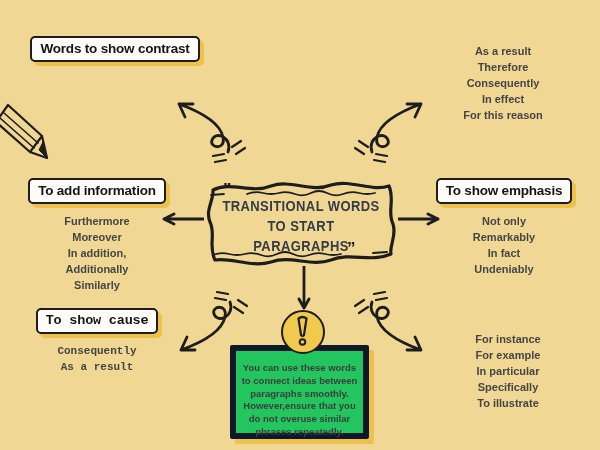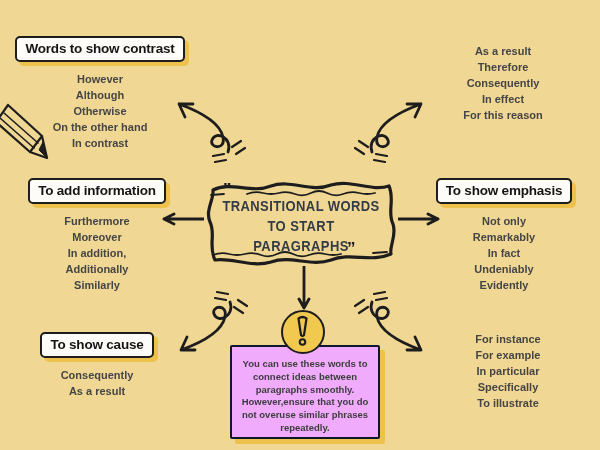--- a/index.html
+++ b/index.html
@@ -23,22 +23,22 @@
   .center-title{
     position:absolute; left:0; right:0; top:22px; text-align:center;
     font-size:13px; line-height:17px; font-weight:800; color:#333b47;
     letter-spacing:0.4px; transform:scaleY(1.18); transform-origin:top center;
   }
   .quote{position:absolute; font-size:17px; font-weight:800; color:#1d1d1d; line-height:1;}
   .quote.q-top{left:24px; top:7px;}
   .quote.q-bottom{left:148px; top:66px;}
 
   .note-box{
-    position:absolute; left:230px; top:345px; width:150px; height:94px; z-index:2;
-    background:#f0abfc; border:2px solid #0f172a; border-radius:2px;
+    position:absolute; left:230px; top:345px; width:139px; height:94px; z-index:2;
+    background:#22c55e; border:6px solid #0f172a; border-radius:2px;
     box-shadow:5px 5px 0 #edc14c; box-sizing:border-box;
   }
   .note-text{
     padding:11px 4px 0; font-size:9.5px; line-height:12.8px; font-weight:700;
     color:#3d3d3d; text-align:center;
   }
   .excl-icon{
     position:absolute; left:281px; top:310px; width:44px; height:44px; z-index:3;
     background:#f2c94f; border:2.5px solid #1d1d1d; border-radius:50%;
     box-sizing:border-box;
@@ -46,29 +46,22 @@
   .sketch{position:absolute;}
   .flip-x{transform:scaleX(-1);}
   .flip-y{transform:scaleY(-1);}
   .flip-xy{transform:scale(-1,-1);}
 </style>
 </head>
 <body>
 
 <div class="canvas">
 
-  <div class="branch" style="left:5px; top:36px;text-align:center;">
+  <div class="branch" style="left:20px; top:36px;text-align:center;">
     <div class="hbox"><span>Words to show contrast</span></div>
-    <div class="list">
-      <div class="li">However</div>
-      <div class="li">Although</div>
-      <div class="li">Otherwise</div>
-      <div class="li">On the other hand</div>
-      <div class="li">In contrast</div>
-    </div>
   </div>
 
   <div class="branch" style="left:408px; top:34px;">
     <div class="list">
       <div class="li">As a result</div>
       <div class="li">Therefore</div>
       <div class="li">Consequently</div>
       <div class="li">In effect</div>
       <div class="li">For this reason</div>
     </div>
@@ -85,25 +78,24 @@
     </div>
   </div>
 
   <div class="branch" style="left:409px; top:178px;">
     <div class="hbox"><span>To show emphasis</span></div>
     <div class="list">
       <div class="li">Not only</div>
       <div class="li">Remarkably</div>
       <div class="li">In fact</div>
       <div class="li">Undeniably</div>
-      <div class="li">Evidently</div>
     </div>
   </div>
 
-  <div class="branch" style="left:2px; top:332px;">
+  <div class="branch" style="left:2px; top:308px;font-family:Liberation Mono, monospace;">
     <div class="hbox"><span>To show cause</span></div>
     <div class="list">
       <div class="li">Consequently</div>
       <div class="li">As a result</div>
     </div>
   </div>
 
   <div class="branch" style="left:413px; top:322px;">
     <div class="list">
       <div class="li">For instance</div>

